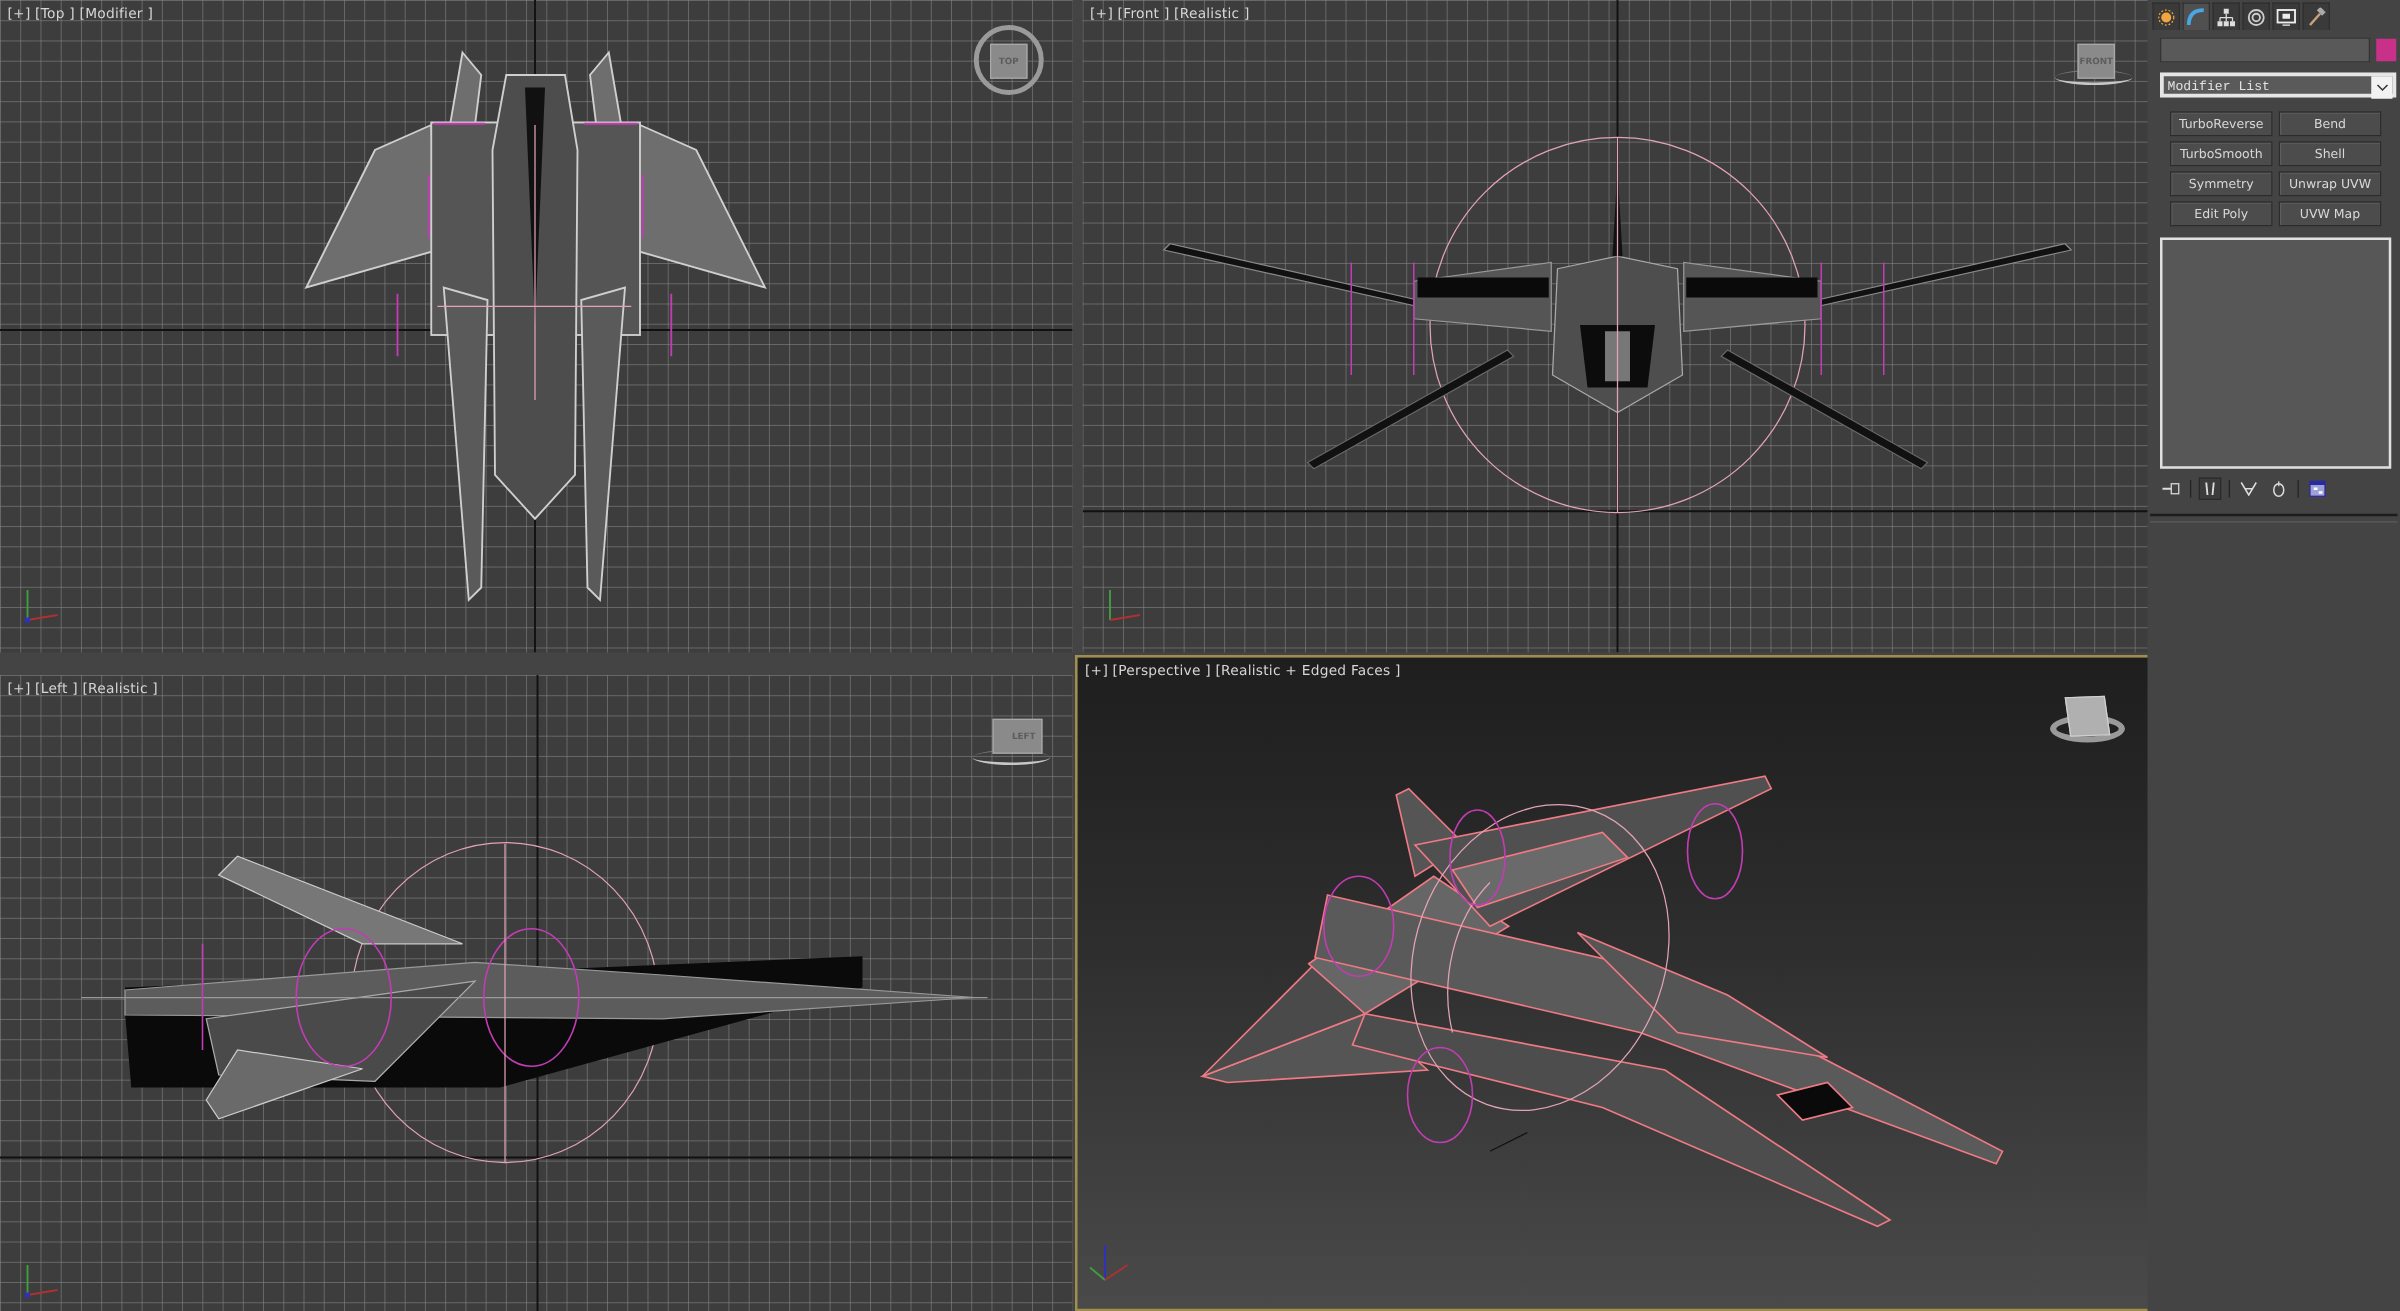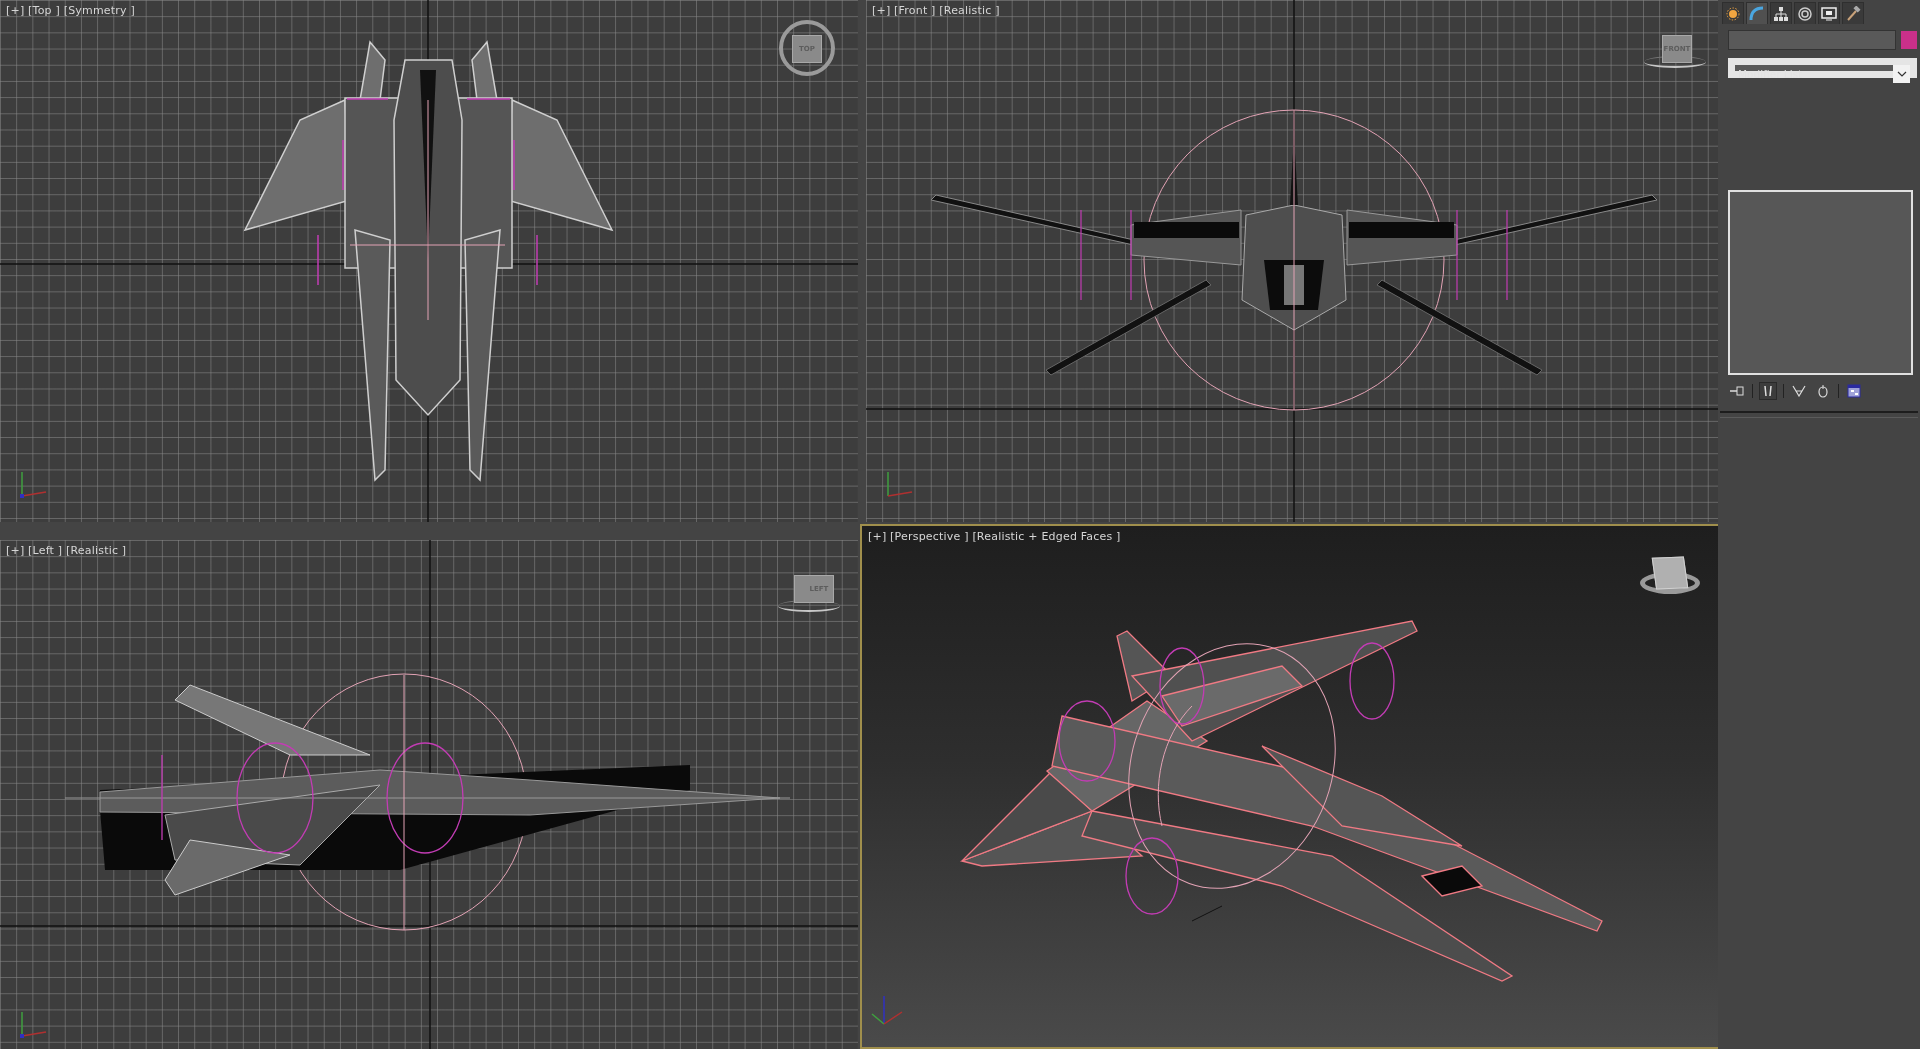--- a/index.html
+++ b/index.html
@@ -53,21 +53,21 @@
   }
   .tab.active { background:#505050; }
   .name-field {
     position:absolute; left:10px; top:30px; width:168px; height:20px;
     background:#595959; border:1px solid #333; box-sizing:border-box;
     color:#ddd; font-size:11px; padding-left:3px;
   }
   .color-swatch { position:absolute; left:183px; top:31px; width:16px; height:18px; background:#c9308a; }
   .modlist {
     position:absolute; left:10px; top:58px; width:189px; height:20px;
-    background:#5a5a5a; border:7px solid #e5e5e5; box-sizing:border-box;
+    background:#5a5a5a; border:3px solid #e5e5e5; box-sizing:border-box;font-family:Liberation Mono, monospace;
   }
   .modlist-text { position:absolute; left:3px; top:3px; font-size:10.5px; color:#e2e2e2; }
   .modlist-arrow {
     position:absolute; right:0; top:0; width:17px; height:18px; background:#f2f2f2;
     display:flex; align-items:center; justify-content:center;
   }
   .modbtns {
     position:absolute; left:18px; top:89px; width:171px;
     display:grid; grid-template-columns:82px 82px; column-gap:5px; row-gap:4px;
   }
@@ -121,21 +121,21 @@
       <line x1="350" y1="245" x2="505" y2="245"></line>
       <line x1="428" y1="100" x2="428" y2="320"></line>
     </g>
 
     <g stroke-width="1.5">
       <line x1="22" y1="496" x2="22" y2="472" stroke="#3f9f3f"></line>
       <line x1="22" y1="496" x2="46" y2="492" stroke="#b03030"></line>
       <rect x="20" y="494" width="4" height="4" fill="#3030c0"></rect>
     </g>
   </svg>
-  <span class="vp-label">[+] [Top ] [Symmetry ]</span>
+  <span class="vp-label">[+] [Top ] [Modifier ]</span>
   <div class="vc-ring" style="left:779px;top:20px;width:56px;height:56px;"></div>
   <div class="viewcube" style="left:792px;top:35px;width:28px;height:26px;">TOP</div>
 </div>
 
 <div class="vp" style="left:866px;top:0;width:857px;height:522px;padding-left:20px;">
   <svg width="857" height="522">
     <line x1="0" y1="409" x2="857" y2="409" stroke="#111" stroke-width="1.5"></line>
     <line x1="428" y1="0" x2="428" y2="522" stroke="#111" stroke-width="1.5"></line>
     <circle cx="428" cy="260" r="150" fill="none" stroke="#e3a3b5" stroke-width="1"></circle>
     <g>
@@ -283,20 +283,30 @@
 
   <div class="modlist">
     <span class="modlist-text">Modifier List</span>
     <span class="modlist-arrow">
       <svg width="10" height="6">
           <path d="M1,1 L5,5 L9,1" fill="none" stroke="#333" stroke-width="1.2"></path>
         </svg>
     </span>
   </div>
 
+  <div class="modbtns">
+    <div class="modbtn">TurboReverse</div>
+    <div class="modbtn">Bend</div>
+    <div class="modbtn">TurboSmooth</div>
+    <div class="modbtn">Shell</div>
+    <div class="modbtn">Symmetry</div>
+    <div class="modbtn">Unwrap UVW</div>
+    <div class="modbtn">Edit Poly</div>
+    <div class="modbtn">UVW Map</div>
+  </div>
 
   <div class="stack"></div>
 
   <div class="stack-tools">
     <div class="stool">
       <svg width="16" height="12">
           <line x1="1" y1="6" x2="8" y2="6" stroke="#ddd" stroke-width="1.5"></line>
           <rect x="8" y="2" width="6" height="8" fill="none" stroke="#ddd"></rect>
         </svg>
     </div>

